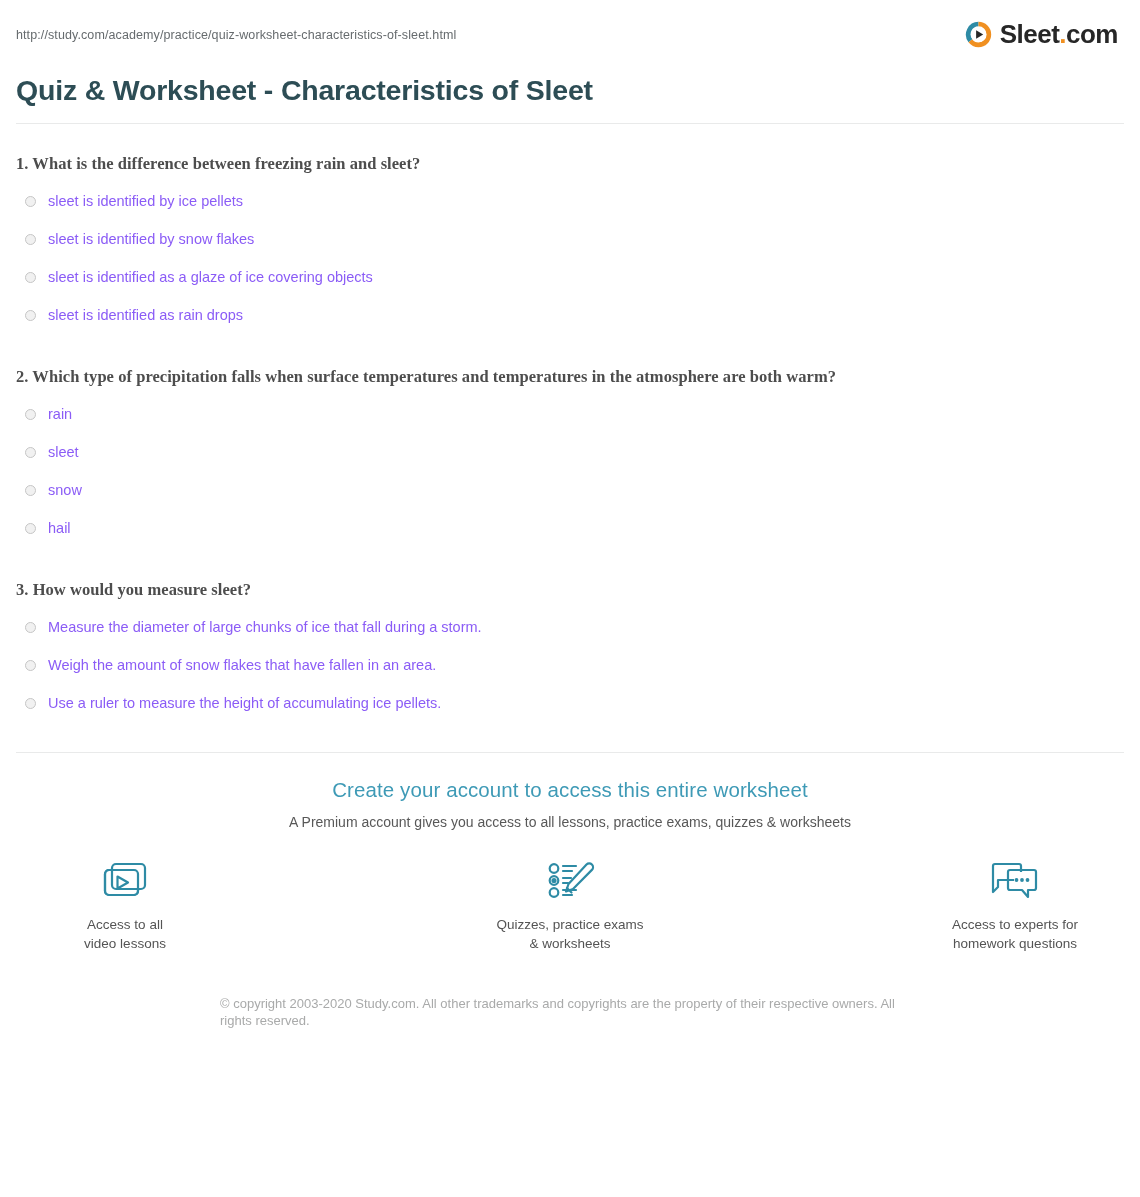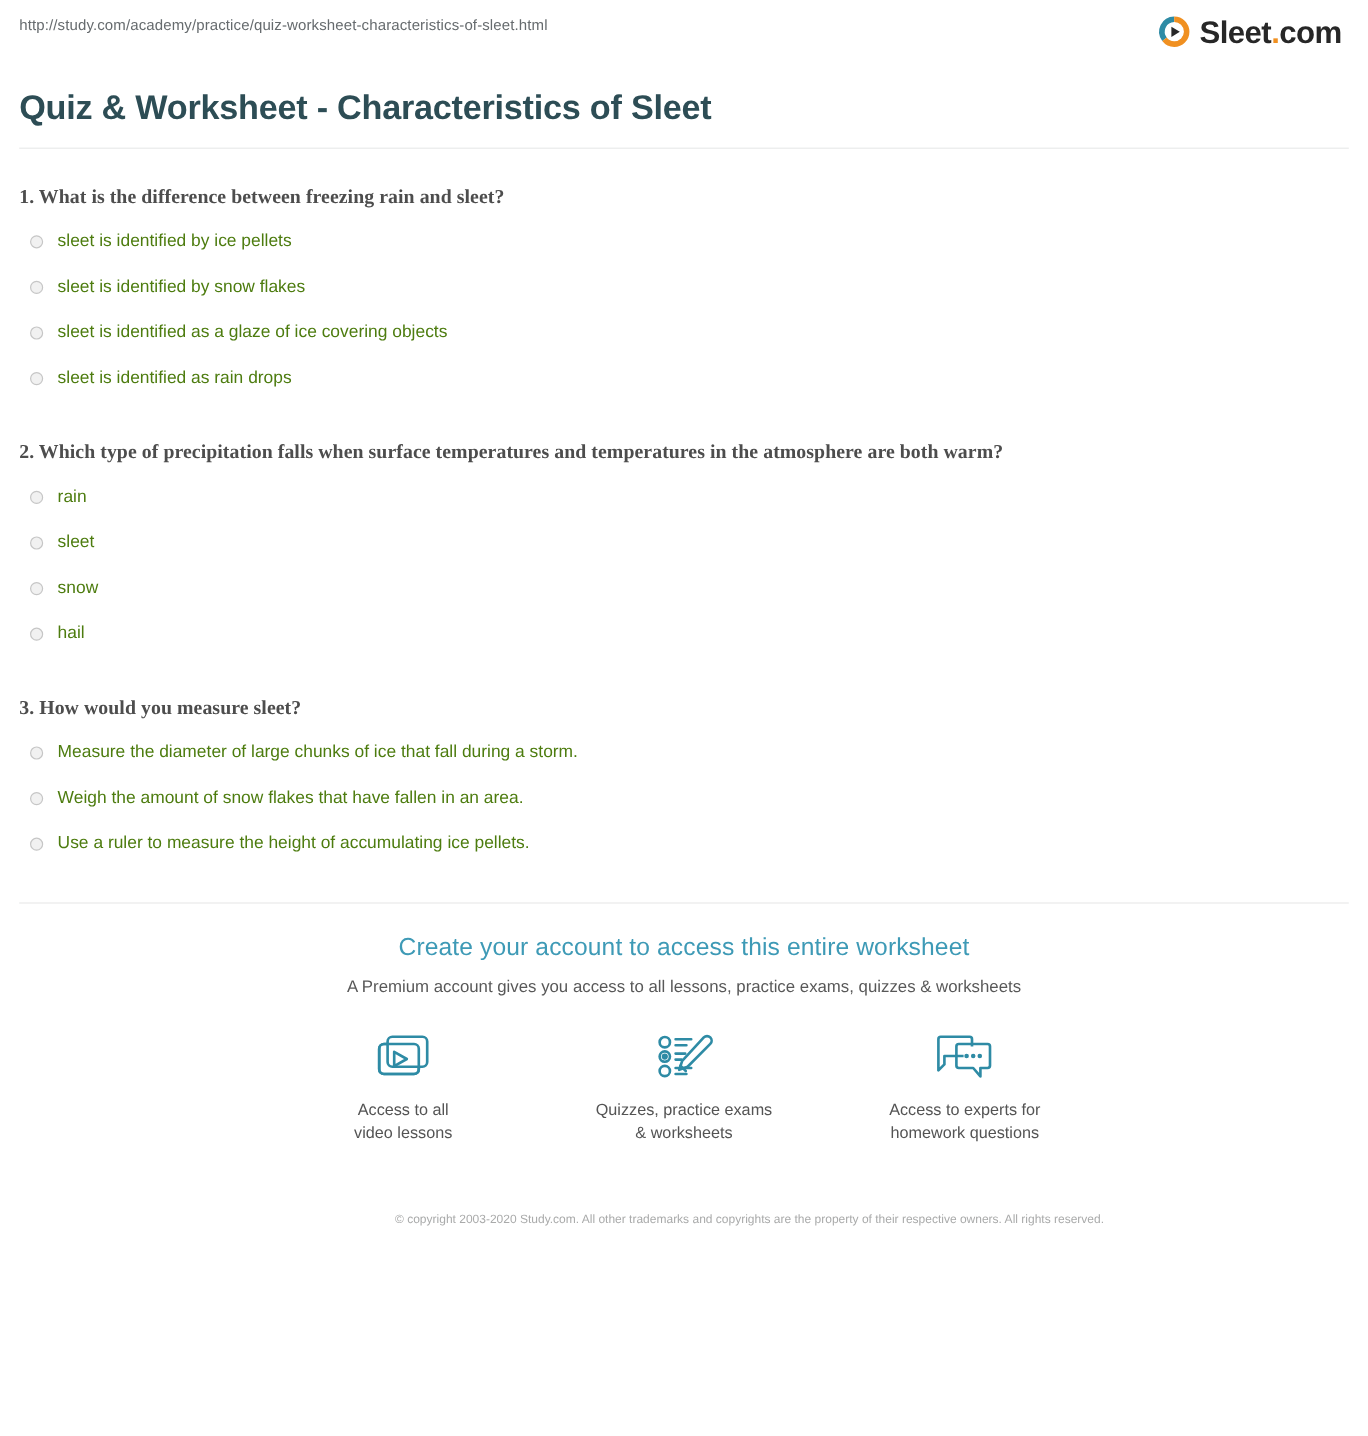--- a/index.html
+++ b/index.html
@@ -19,21 +19,21 @@
     width: 1140px;
     box-sizing: border-box;
     padding: 0 16px;
     position: relative;
   }
 
   
   .header {
     height: 56px;
     display: flex;
-    align-items: flex-start;
+    align-items: center;
     justify-content: space-between;
     padding-top: 12px;
     box-sizing: border-box;
   }
   .url {
     font-size: 12.5px;
     color: #666b6e;
     letter-spacing: 0.1px;
     line-height: 14px;
     padding-top: 2px;
@@ -86,21 +86,21 @@
     margin: 0 0 6px 0;
     letter-spacing: 0.05px;
     font-family: Liberation Serif, serif;
   }
   .options { margin: 0; padding: 0; list-style: none; }
   .option {
     display: flex;
     align-items: center;
     padding: 9px 0 9px 9px;
     font-size: 14.5px;
-    color: #4d7c0f;
+    color: #8b5cf6;
     line-height: 20px;
   }
   .radio {
     width: 11px;
     height: 11px;
     flex: 0 0 11px;
     border-radius: 50%;
     border: 1px solid #c6c6c6;
     background: #f1f1f1;
     margin-right: 12px;
@@ -126,47 +126,47 @@
     letter-spacing: 0.1px;
   }
   .cta-sub {
     font-size: 14px;
     color: #585858;
     margin-top: 9px;
     line-height: 20px;
   }
   .features {
     display: flex;
-    justify-content: center;
+    justify-content: space-between;
     align-items: flex-start;
     margin-top: 24px;
-    gap: 16px;
+    gap: 0;
   }
   .feature {
     width: 218px;
     text-align: center;
   }
   .feature-icon {
     height: 48px;
     display: flex;
     align-items: center;
     justify-content: center;
     margin-bottom: 11px;
   }
   .feature-label {
     font-size: 13.5px;
     color: #545454;
     line-height: 19px;
     white-space: pre-line;
   }
   .copyright {
-    margin: 55px auto 0 auto;
+    margin: 42px auto 0 auto;
     width: 700px;
-    text-align: right;
-    font-size: 10px;
+    text-align: left;
+    font-size: 13px;
     color: #a9aaaa;
     line-height: 17px;
   }
 </style>
 </head>
 <body>
 
 <div class="page">
 
   <div class="header">

